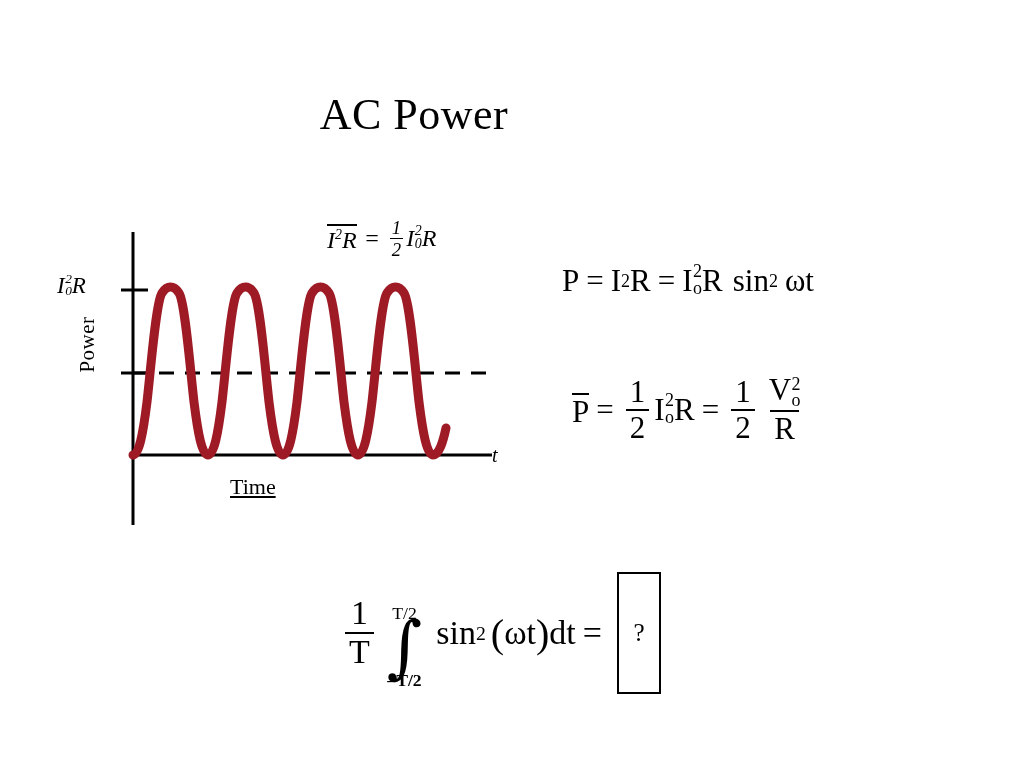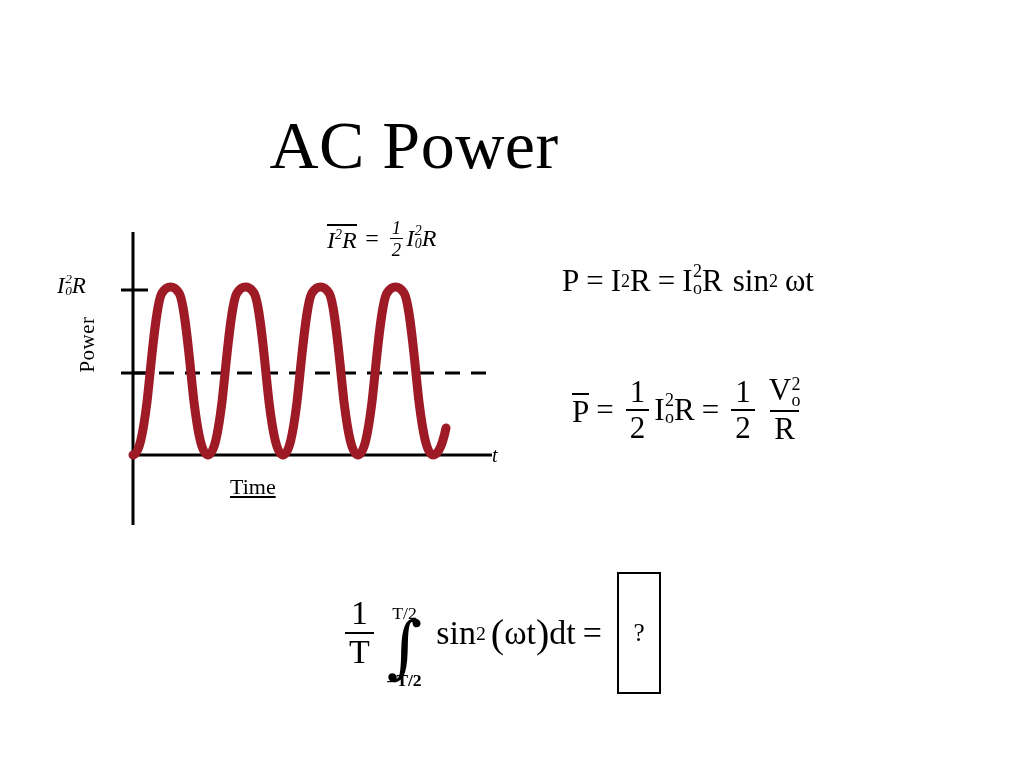--- a/index.html
+++ b/index.html
@@ -16,21 +16,21 @@
     color: #000000;
   }
 
   
   #slide-title {
     position: absolute;
     left: 0;
     top: 62px;
     width: 828px;
     text-align: center;
-    font-size: 68px;
+    font-size: 44px;
     font-weight: normal;
     letter-spacing: 0.5px;
     line-height: 1.1;
   }
 
   
   #chart-figure {
     position: absolute;
     left: 55px;
     top: 212px;

